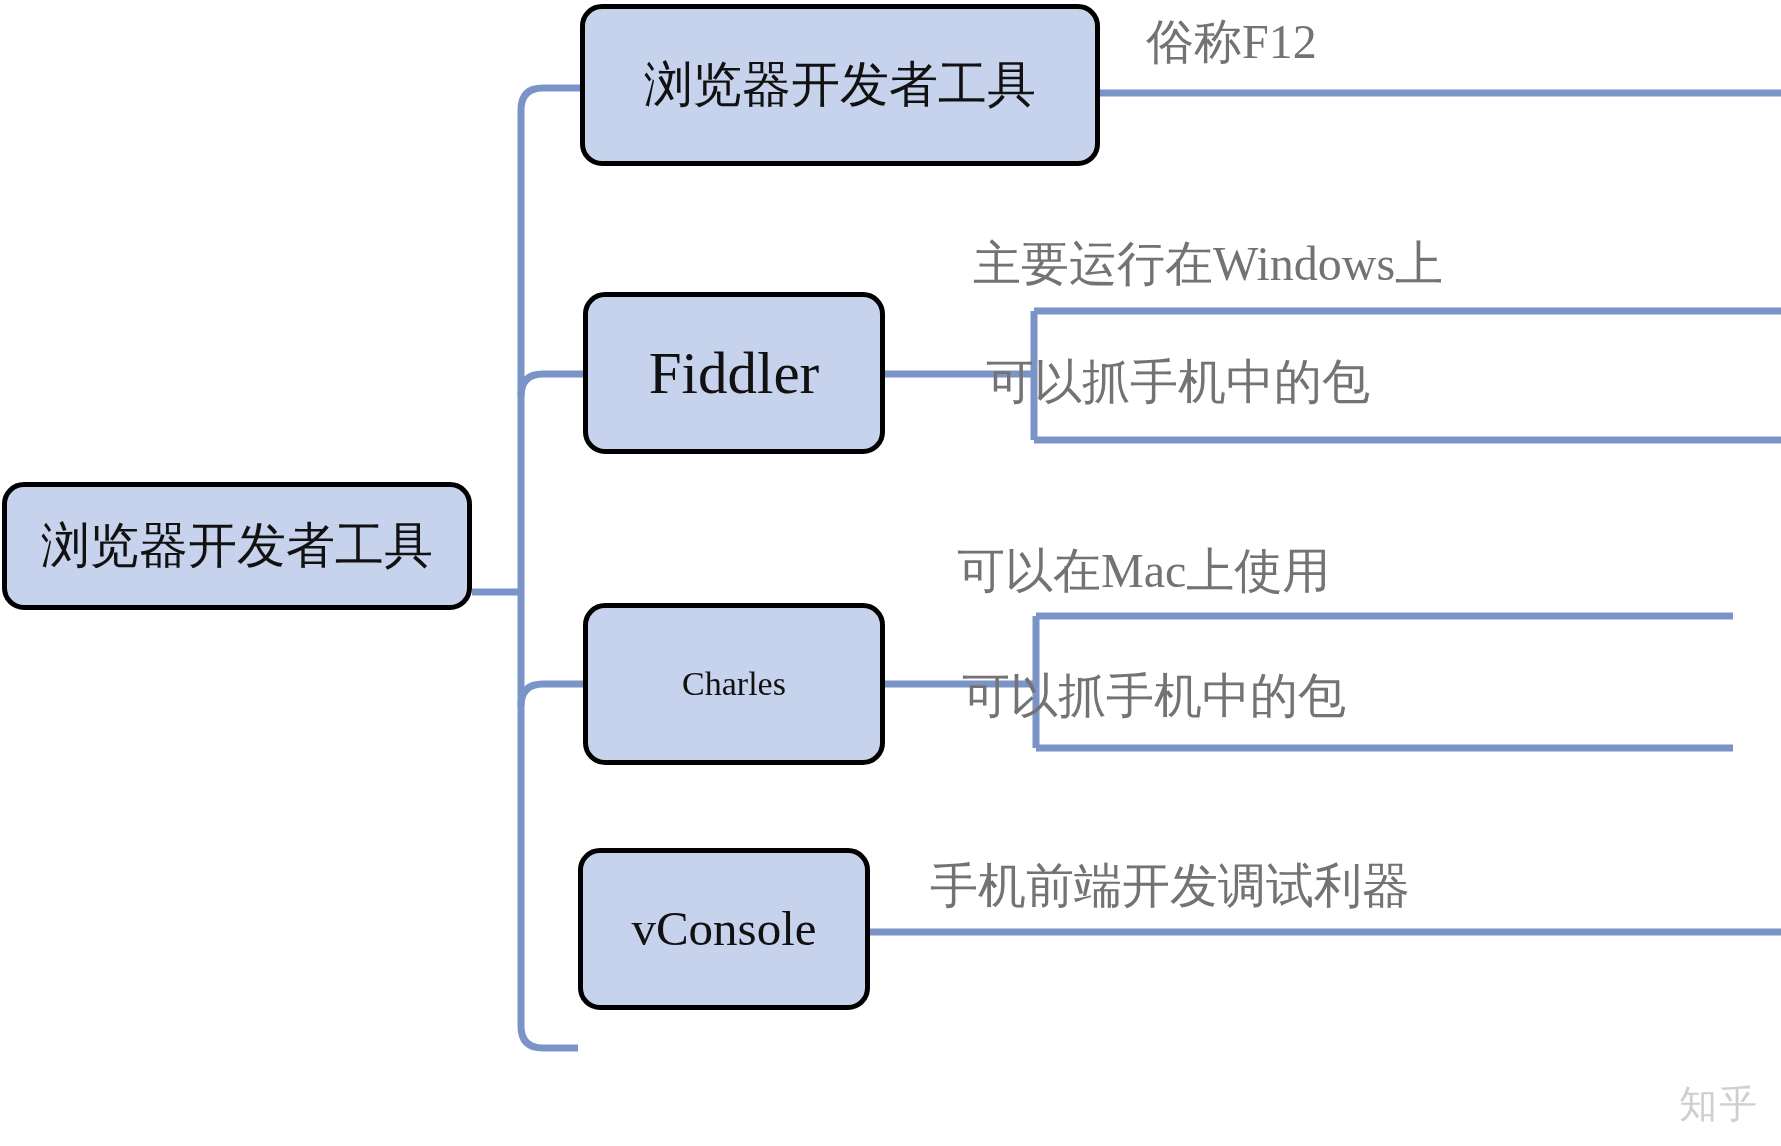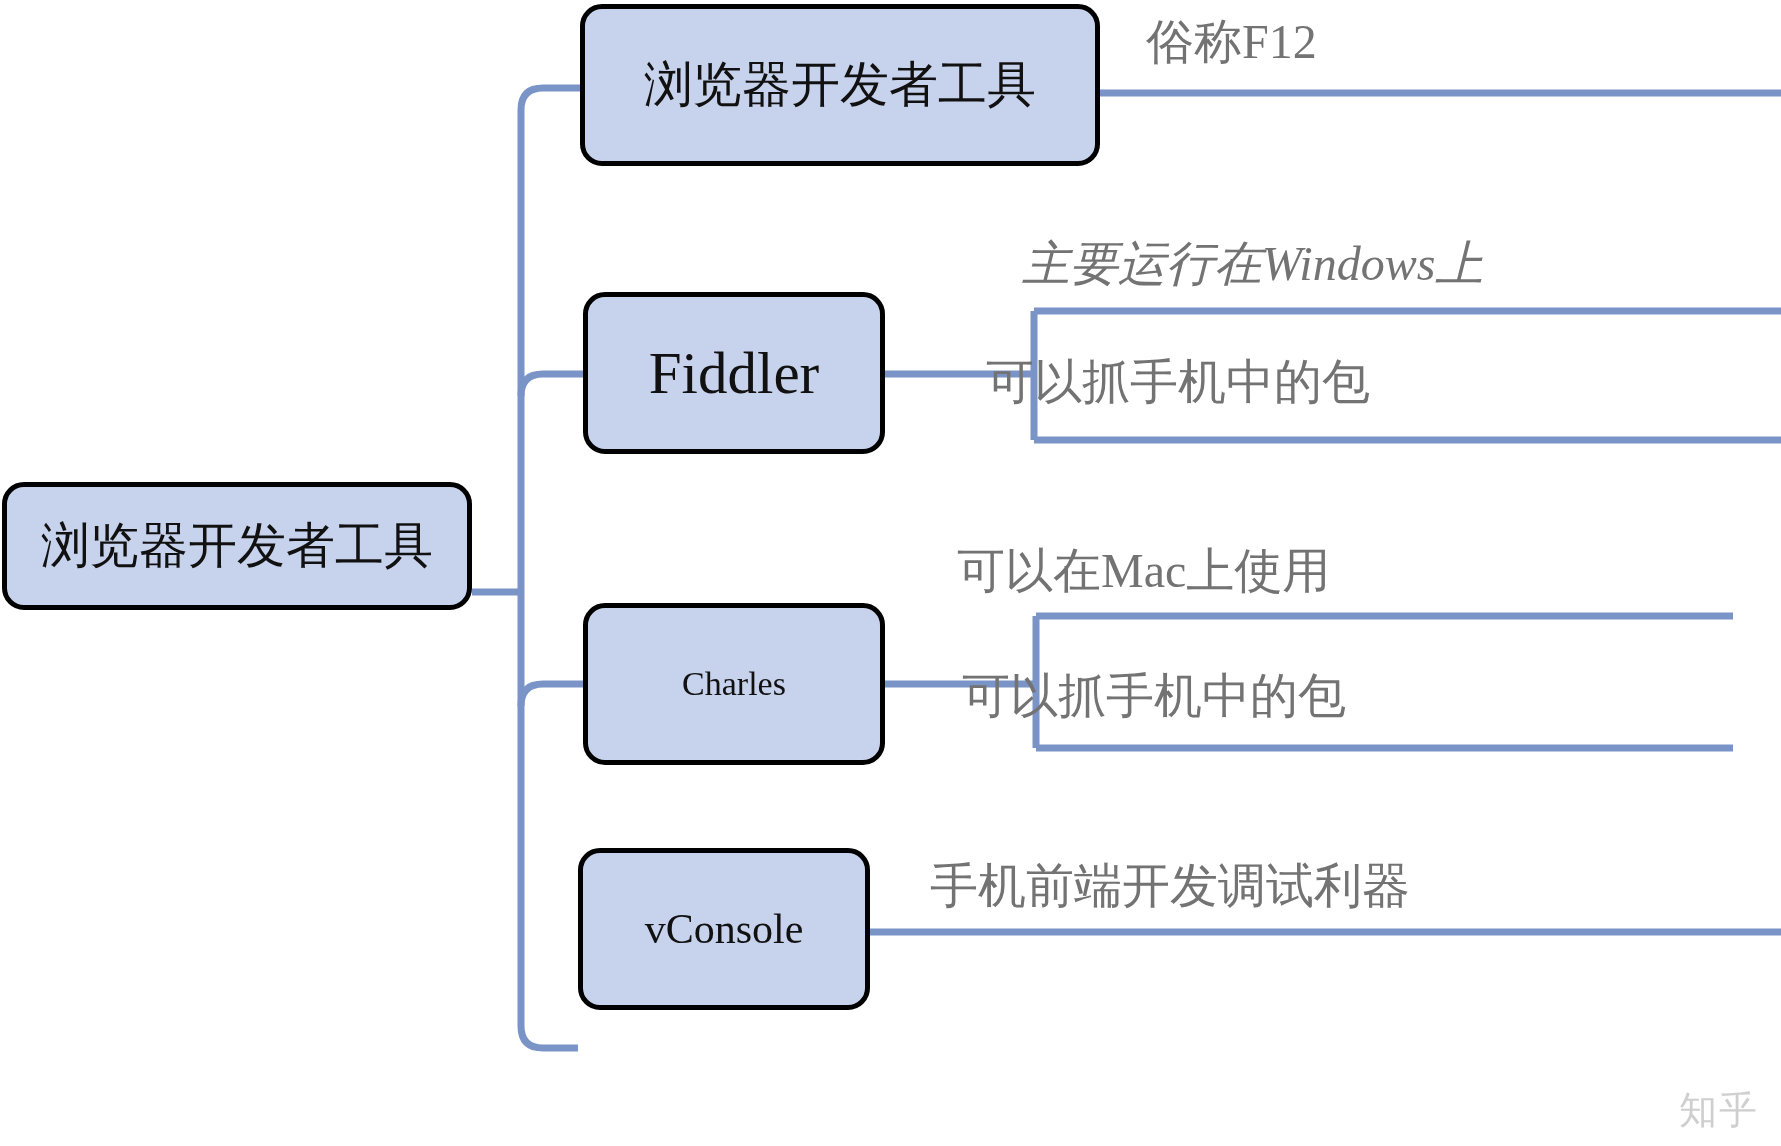--- a/index.html
+++ b/index.html
@@ -67,40 +67,40 @@
     top: 603px;
     width: 302px;
     height: 162px;
     font-size: 34px;
   }
   .node-vconsole {
     left: 578px;
     top: 848px;
     width: 292px;
     height: 162px;
-    font-size: 42px;
+    font-size: 49px;
   }
   .leaf {
     position: absolute;
     white-space: nowrap;
     color: #737373;
     font-size: 48px;
     line-height: 1;
   }
   .leaf-devtools-f12   { left: 1146px; top: 18px; }
-  .leaf-fiddler-win    { left: 1022px;  top: 240px; font-style: italic; }
+  .leaf-fiddler-win    { left: 973px;  top: 240px; }
   .leaf-fiddler-phone  { left: 986px;  top: 358px; }
   .leaf-charles-mac    { left: 957px;  top: 547px; }
   .leaf-charles-phone  { left: 962px;  top: 672px; }
   .leaf-vconsole-debug { left: 930px;  top: 862px; }
 
   .watermark {
     position: absolute;
     right: 22px;
-    bottom: 10px;
+    bottom: 16px;
     display: flex;
     align-items: center;
     color: #cfcfcf;
     font-size: 38px;
     font-family: "Liberation Sans", "DejaVu Sans", sans-serif;
     white-space: nowrap;
   }
   .watermark .wm-brand { letter-spacing: 2px; }
   .watermark .wm-user  { letter-spacing: 1px; }
 </style>

